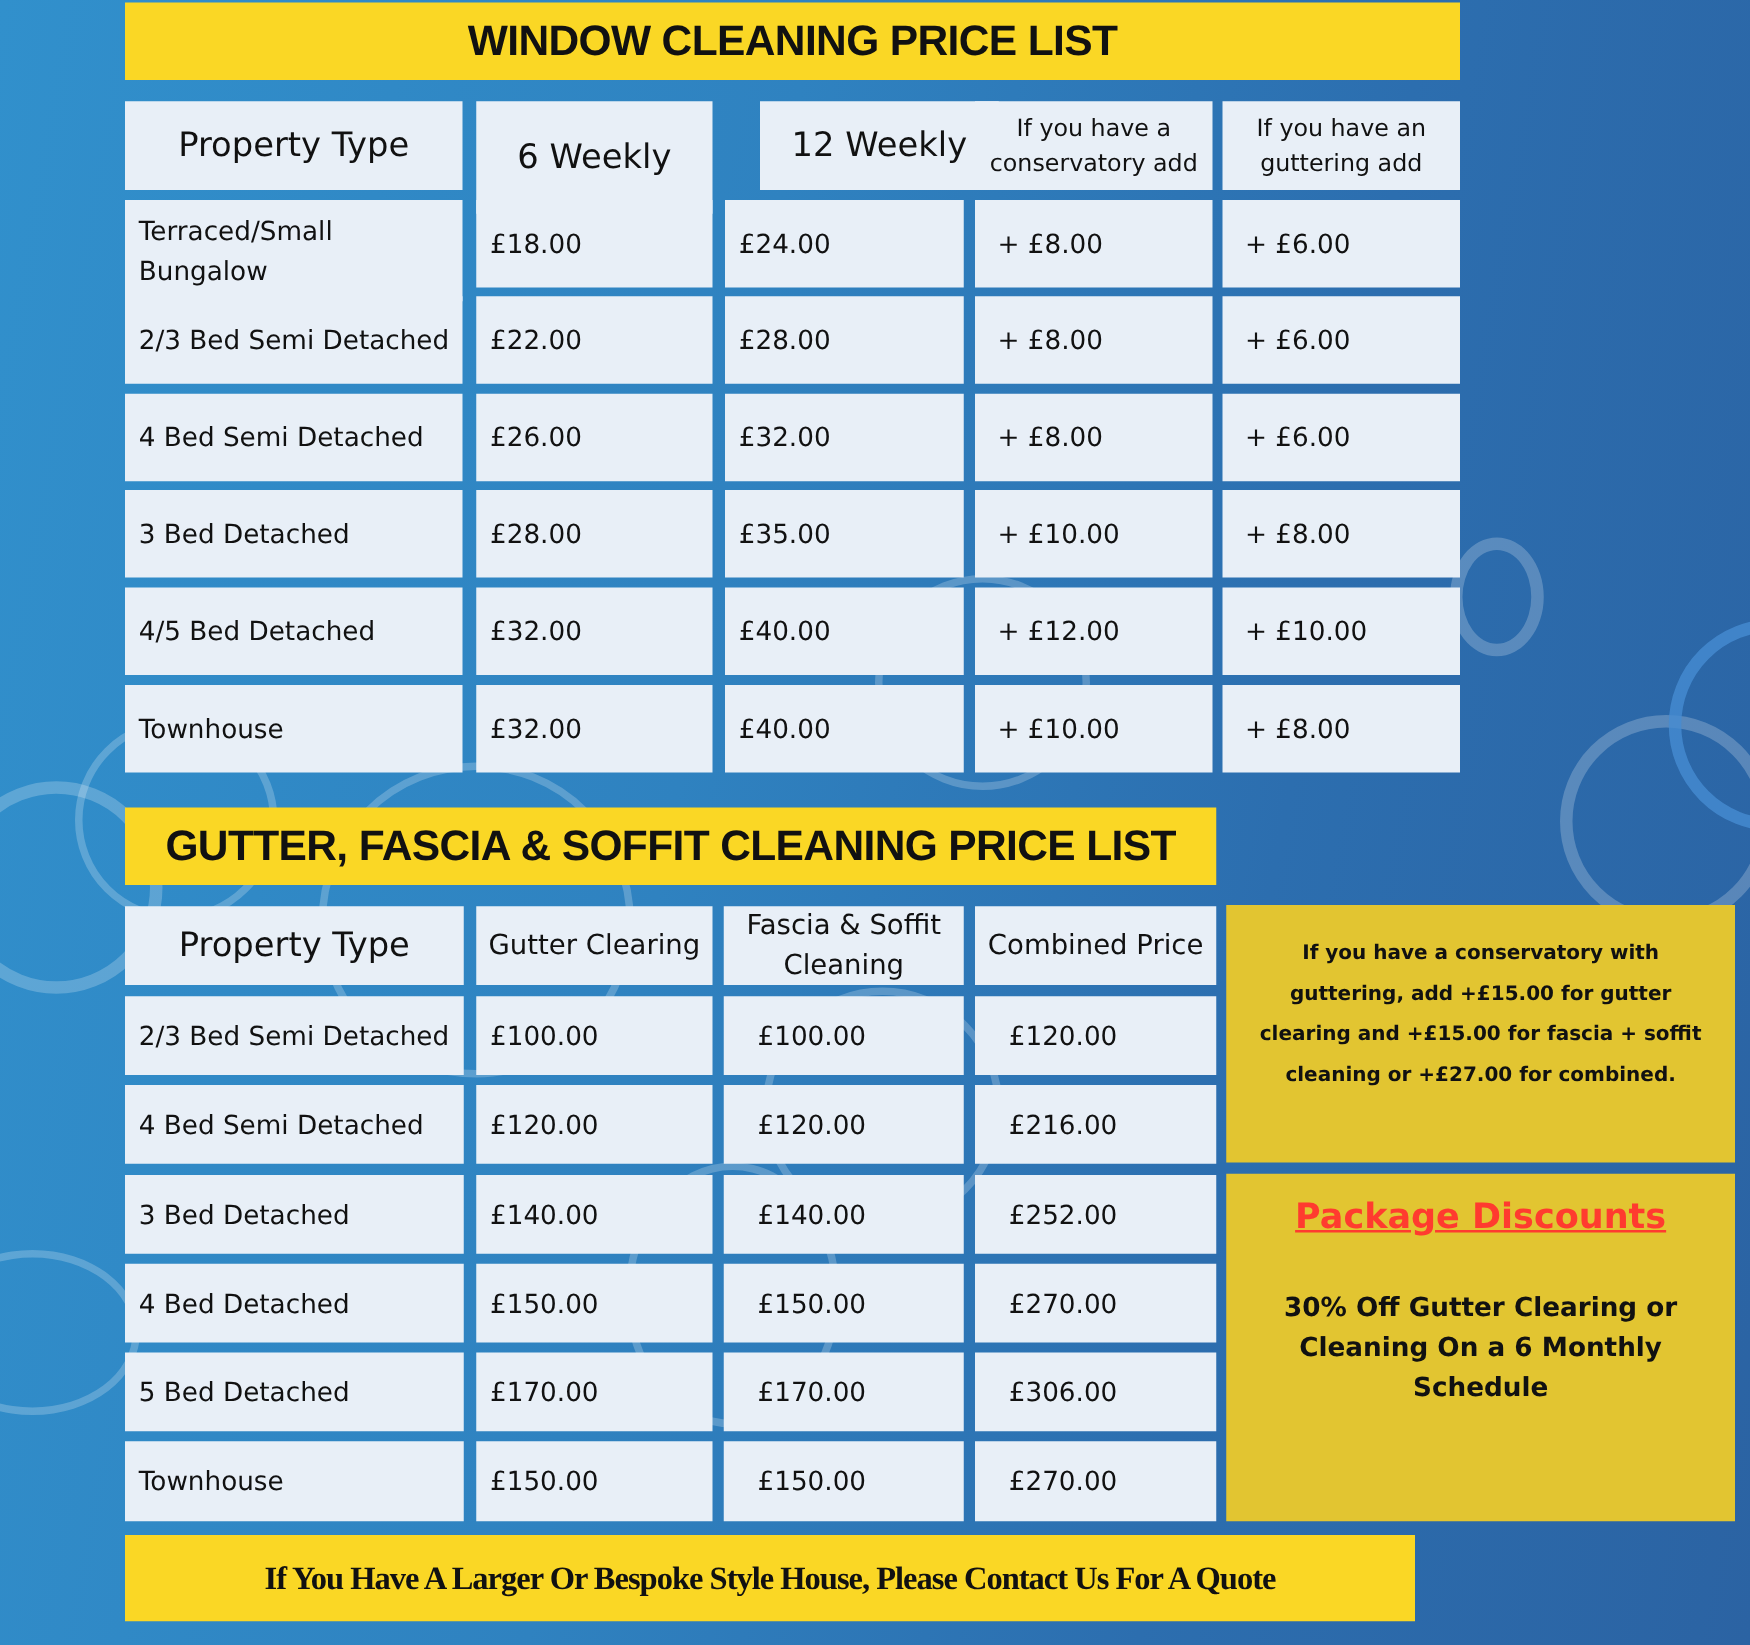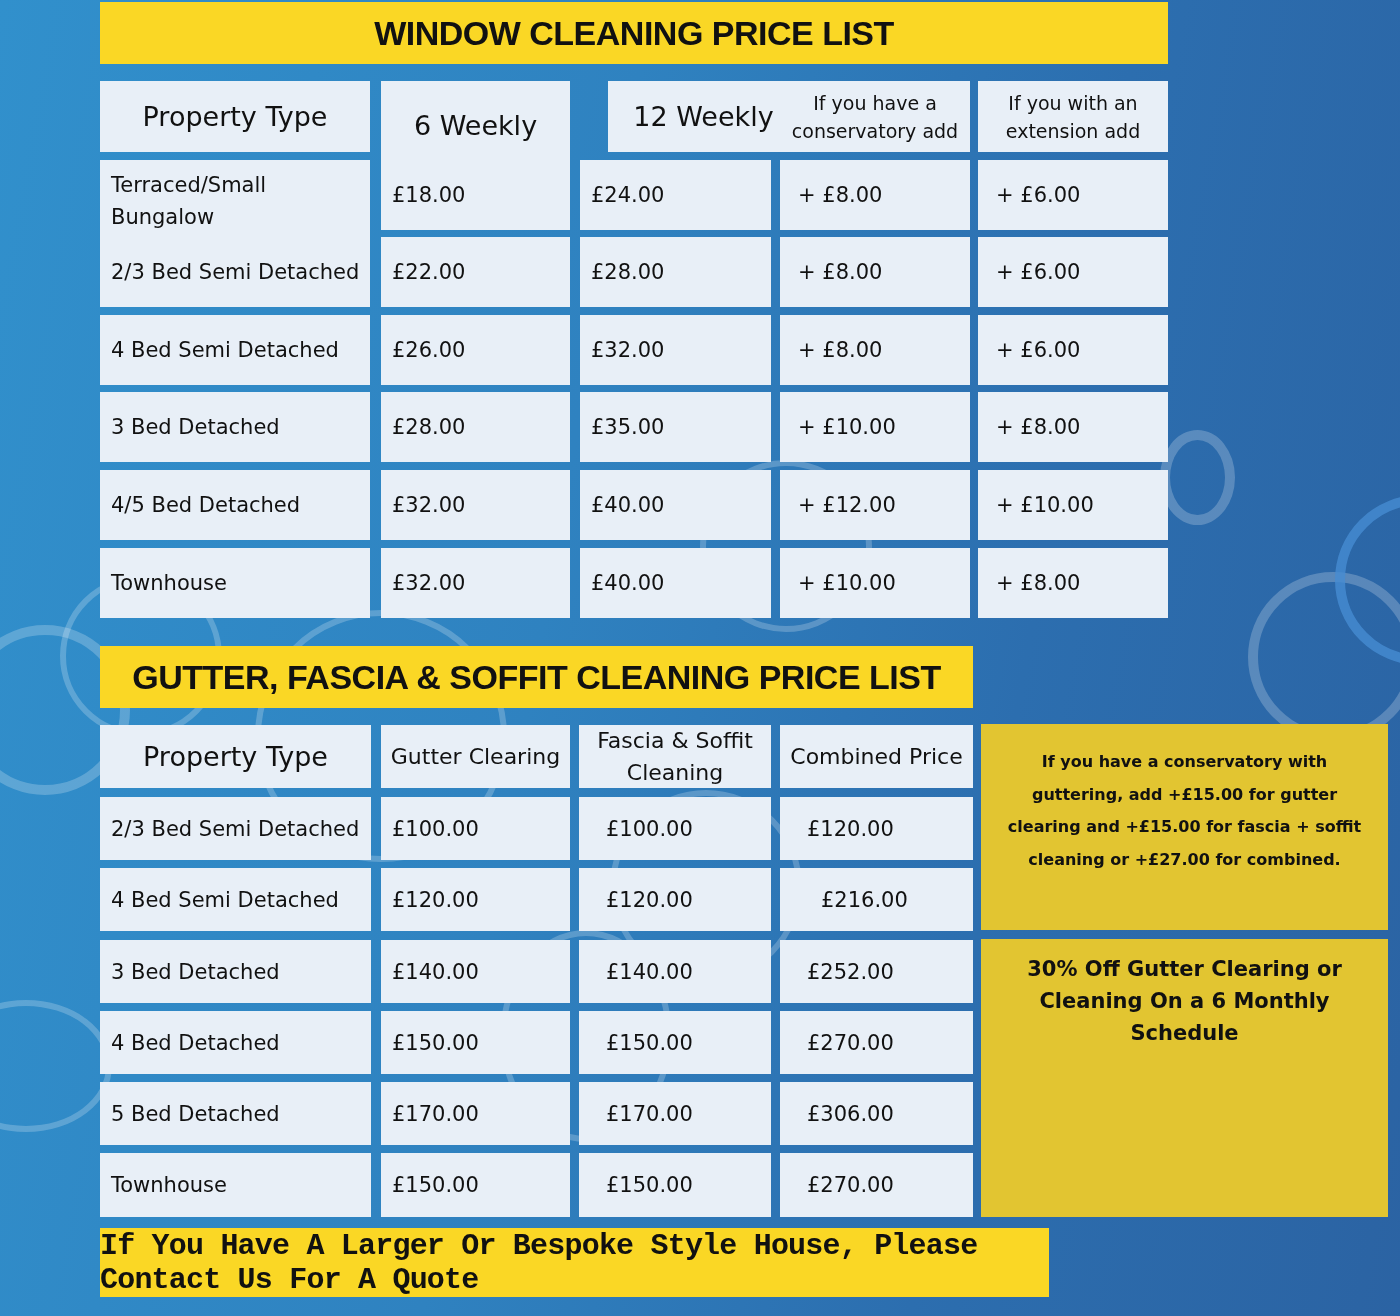--- a/index.html
+++ b/index.html
@@ -46,21 +46,21 @@
 <div class="bubble thin" style="left:-60px;top:1000px;width:160px;height:120px;"></div>
 <div class="bubble thin" style="left:500px;top:930px;width:160px;height:200px;"></div>
 
 <div class="banner" style="left:100px;top:2px;width:1068px;height:62px;font-size:34px;">WINDOW CLEANING PRICE LIST</div>
 
 <div id="wtable">
     <div class="cell hdr big" style="left: 100px; top: 81px; width: 270px; height: 71px;">Property Type</div>
     <div class="cell hdr big" style="left: 381px; top: 81px; width: 189px; height: 90px;">6 Weekly</div>
     <div class="cell hdr big" style="left: 608px; top: 81px; width: 191px; height: 71px;">12 Weekly</div>
     <div class="cell hdr small" style="left: 780px; top: 81px; width: 190px; height: 71px;">If you have a conservatory add</div>
-    <div class="cell hdr small" style="left: 978px; top: 81px; width: 190px; height: 71px;">If you with an extension add</div>
+    <div class="cell hdr small" style="left: 978px; top: 81px; width: 190px; height: 71px;">If you have an guttering add</div>
     <div class="cell" style="left: 100px; top: 160px; height: 81px; width: 270px;">Terraced/Small Bungalow</div>
     <div class="cell" style="left: 381px; top: 160px; width: 189px; height: 70px;">£18.00</div>
     <div class="cell" style="left: 580px; top: 160px; width: 191px; height: 70px;">£24.00</div>
     <div class="cell" style="left: 780px; top: 160px; width: 190px; height: 70px; padding-left: 18px;">+ £8.00</div>
     <div class="cell" style="left: 978px; top: 160px; width: 190px; height: 70px; padding-left: 18px;">+ £6.00</div>
     <div class="cell" style="left: 100px; top: 237px; width: 270px; height: 70px;">2/3 Bed Semi Detached</div>
     <div class="cell" style="left: 381px; top: 237px; width: 189px; height: 70px;">£22.00</div>
     <div class="cell" style="left: 580px; top: 237px; width: 191px; height: 70px;">£28.00</div>
     <div class="cell" style="left: 780px; top: 237px; width: 190px; height: 70px; padding-left: 18px;">+ £8.00</div>
     <div class="cell" style="left: 978px; top: 237px; width: 190px; height: 70px; padding-left: 18px;">+ £6.00</div>
@@ -93,21 +93,21 @@
     <div class="cell hdr mid" style="left: 381px; top: 725px; width: 189px; height: 63px;">Gutter Clearing</div>
     <div class="cell hdr mid" style="left: 579px; top: 725px; width: 192px; height: 63px;">Fascia &amp; Soffit Cleaning</div>
     <div class="cell hdr mid" style="left: 780px; top: 725px; width: 193px; height: 63px;">Combined Price</div>
     <div class="cell" style="left: 100px; top: 797px; width: 271px; height: 63px;">2/3 Bed Semi Detached</div>
     <div class="cell" style="left: 381px; top: 797px; width: 189px; height: 63px;">£100.00</div>
     <div class="cell" style="left: 579px; top: 797px; width: 192px; height: 63px; padding-left: 27px;">£100.00</div>
     <div class="cell" style="left: 780px; top: 797px; width: 193px; height: 63px; padding-left: 27px;">£120.00</div>
     <div class="cell" style="left: 100px; top: 868px; width: 271px; height: 63px;">4 Bed Semi Detached</div>
     <div class="cell" style="left: 381px; top: 868px; width: 189px; height: 63px;">£120.00</div>
     <div class="cell" style="left: 579px; top: 868px; width: 192px; height: 63px; padding-left: 27px;">£120.00</div>
-    <div class="cell" style="left: 780px; top: 868px; width: 193px; height: 63px; padding-left: 41px;">£216.00</div>
+    <div class="cell" style="left: 780px; top: 868px; width: 193px; height: 63px; padding-left: 27px;">£216.00</div>
     <div class="cell" style="left: 100px; top: 940px; width: 271px; height: 63px;">3 Bed Detached</div>
     <div class="cell" style="left: 381px; top: 940px; width: 189px; height: 63px;">£140.00</div>
     <div class="cell" style="left: 579px; top: 940px; width: 192px; height: 63px; padding-left: 27px;">£140.00</div>
     <div class="cell" style="left: 780px; top: 940px; width: 193px; height: 63px; padding-left: 27px;">£252.00</div>
     <div class="cell" style="left: 100px; top: 1011px; width: 271px; height: 63px;">4 Bed Detached</div>
     <div class="cell" style="left: 381px; top: 1011px; width: 189px; height: 63px;">£150.00</div>
     <div class="cell" style="left: 579px; top: 1011px; width: 192px; height: 63px; padding-left: 27px;">£150.00</div>
     <div class="cell" style="left: 780px; top: 1011px; width: 193px; height: 63px; padding-left: 27px;">£270.00</div>
     <div class="cell" style="left: 100px; top: 1082px; width: 271px; height: 63px;">5 Bed Detached</div>
     <div class="cell" style="left: 381px; top: 1082px; width: 189px; height: 63px;">£170.00</div>
@@ -117,16 +117,17 @@
     <div class="cell" style="left: 381px; top: 1153px; width: 189px; height: 64px;">£150.00</div>
     <div class="cell" style="left: 579px; top: 1153px; width: 192px; height: 64px; padding-left: 27px;">£150.00</div>
     <div class="cell" style="left: 780px; top: 1153px; width: 193px; height: 64px; padding-left: 27px;">£270.00</div>
   </div>
 
 <div class="panel" style="left:981px;top:724px;width:407px;height:206px;padding:22px 14px 0;font-size:16px;line-height:32.5px;">
   <span>If you have a conservatory with guttering, add +£15.00 for gutter clearing and +£15.00 for fascia + soffit cleaning or +£27.00 for combined.</span>
 </div>
 
 <div class="panel" style="left:981px;top:939px;width:407px;height:278px;padding:14px 8px 0;font-size:21px;line-height:32px;">
+  <div style="color:#ff3b2f;text-decoration:underline;font-size:28px;line-height:40px;margin-bottom:37px;">Package Discounts</div>
   <div style="margin:0 0;">30% Off Gutter Clearing or Cleaning On a 6 Monthly Schedule</div>
 </div>
 
-<div class="banner" style="left:100px;top:1228px;width:949px;height:69px;font-size:30px;font-family:Liberation Mono, monospace;letter-spacing:-0.8px;">If You Have A Larger Or Bespoke Style House, Please Contact Us For A Quote</div>
+<div class="banner" style="left:100px;top:1228px;width:1032px;height:69px;font-size:26px;font-family:Liberation Serif, serif;letter-spacing:-0.8px;">If You Have A Larger Or Bespoke Style House, Please Contact Us For A Quote</div>
 
 </body></html>

